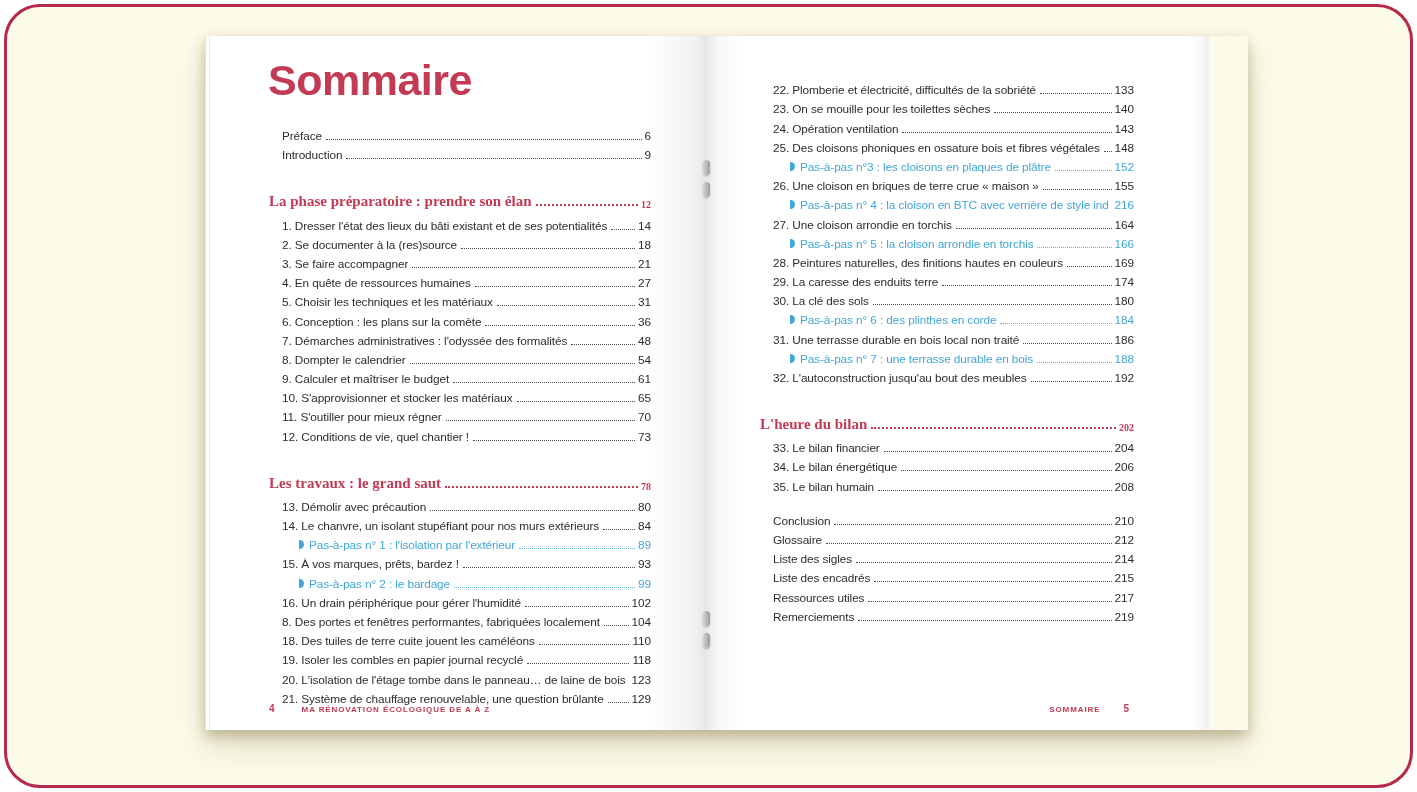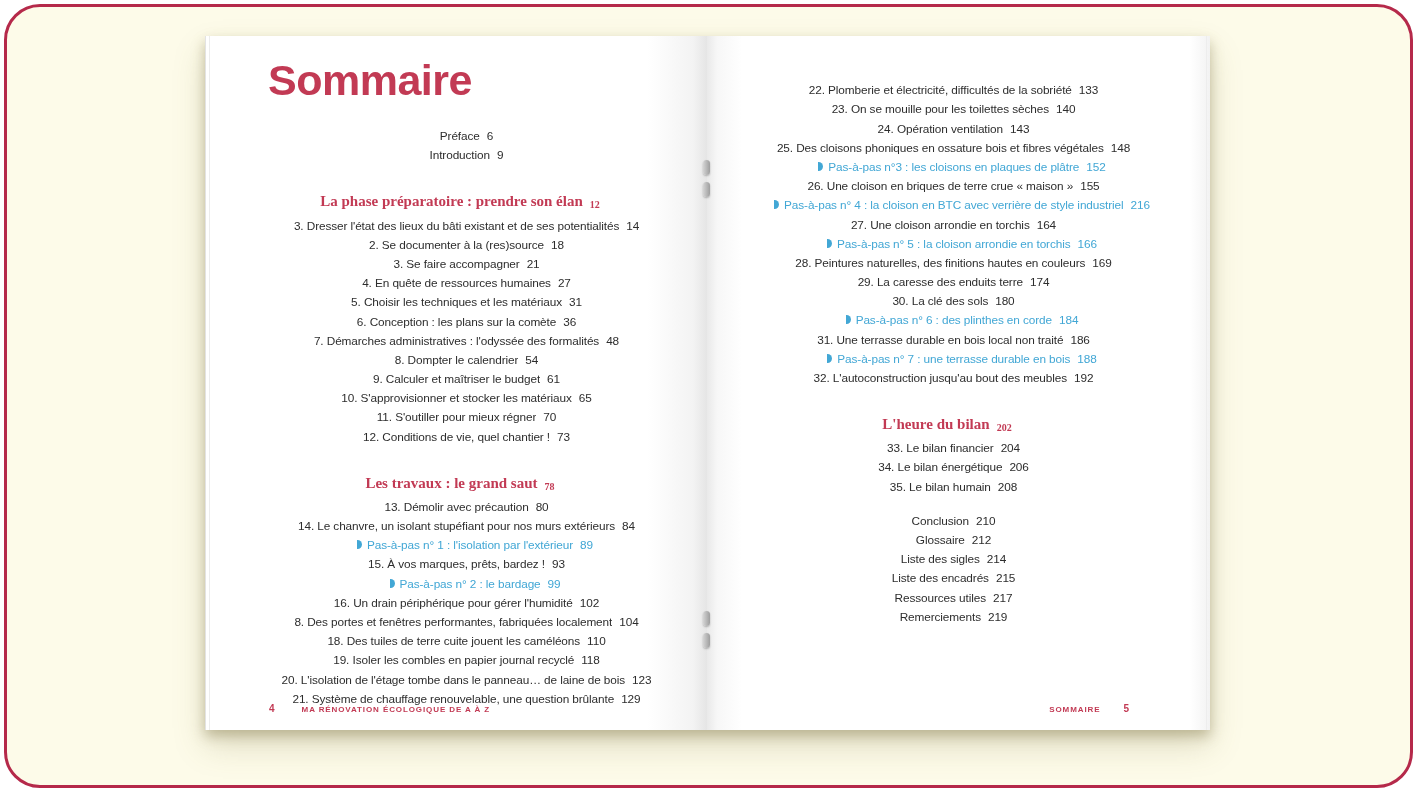--- a/index.html
+++ b/index.html
@@ -10,20 +10,21 @@
   }
   .card{
     position:absolute;inset:4px;
     background:#fdfbe9;
     border:3px solid #b5294a;
     border-radius:36px;
   }
   .book{
     position:absolute;left:205px;top:36px;width:1005px;height:694px;
     box-shadow:0 6px 12px rgba(125,115,65,.40), 0 16px 30px rgba(125,115,65,.22);
+    padding-left:38px;
   }
   .page{position:absolute;top:0;height:100%;background:#fff;}
   .page-left{
     left:0;width:502px;
     background:linear-gradient(to right,#ffffff 0%,#ffffff 88%,#f3f3f3 97%,#e4e4e4 100%);
     border-left:1px solid #e3e3e3;
   }
   .page-left::before{
     content:"";position:absolute;left:3px;top:0;bottom:0;width:1px;background:#ececec;
   }
@@ -39,21 +40,21 @@
     background:linear-gradient(to right,#d4d4d4,#9e9e9e);
     box-shadow:0 1px 2px rgba(0,0,0,.25);
   }
   .staple.s1{top:124px}.staple.s2{top:146px}.staple.s3{top:575px}.staple.s4{top:597px}
 
   .title{
     position:absolute;left:62px;top:20px;
     font-size:43px;font-weight:bold;color:#c23a54;letter-spacing:-0.5px;
   }
 
-  .toc{position:absolute;display:flex;flex-direction:column;align-items:center;}
+  .toc{position:absolute;display:flex;flex-direction:column;}
   #toc-left{left:63px;top:88px;width:382px;}
   #toc-right{left:53px;top:42px;width:374px;}
 
   .row{
     height:19.2px;display:flex;align-items:flex-end;
     font-size:11.8px;color:#2d2d2d;letter-spacing:-0.1px;
   }
   .row .lbl{white-space:nowrap;overflow:hidden;flex:0 1 auto;min-width:0;}
   .row .dots{
     flex:1 1 0;min-width:0;
@@ -108,21 +109,21 @@
           <span class="lbl">Introduction</span>
           <span class="dots"></span>
           <span class="pg">9</span>
         </div>
         <div class="row section">
           <span class="lbl">La phase préparatoire : prendre son élan</span>
           <span class="dots"></span>
           <span class="pg">12</span>
         </div>
         <div class="row item">
-          <span class="lbl">3. Dresser l'état des lieux du bâti existant et de ses potentialités</span>
+          <span class="lbl">1. Dresser l'état des lieux du bâti existant et de ses potentialités</span>
           <span class="dots"></span>
           <span class="pg">14</span>
         </div>
         <div class="row item">
           <span class="lbl">2. Se documenter à la (res)source</span>
           <span class="dots"></span>
           <span class="pg">18</span>
         </div>
         <div class="row item">
           <span class="lbl">3. Se faire accompagner</span>

